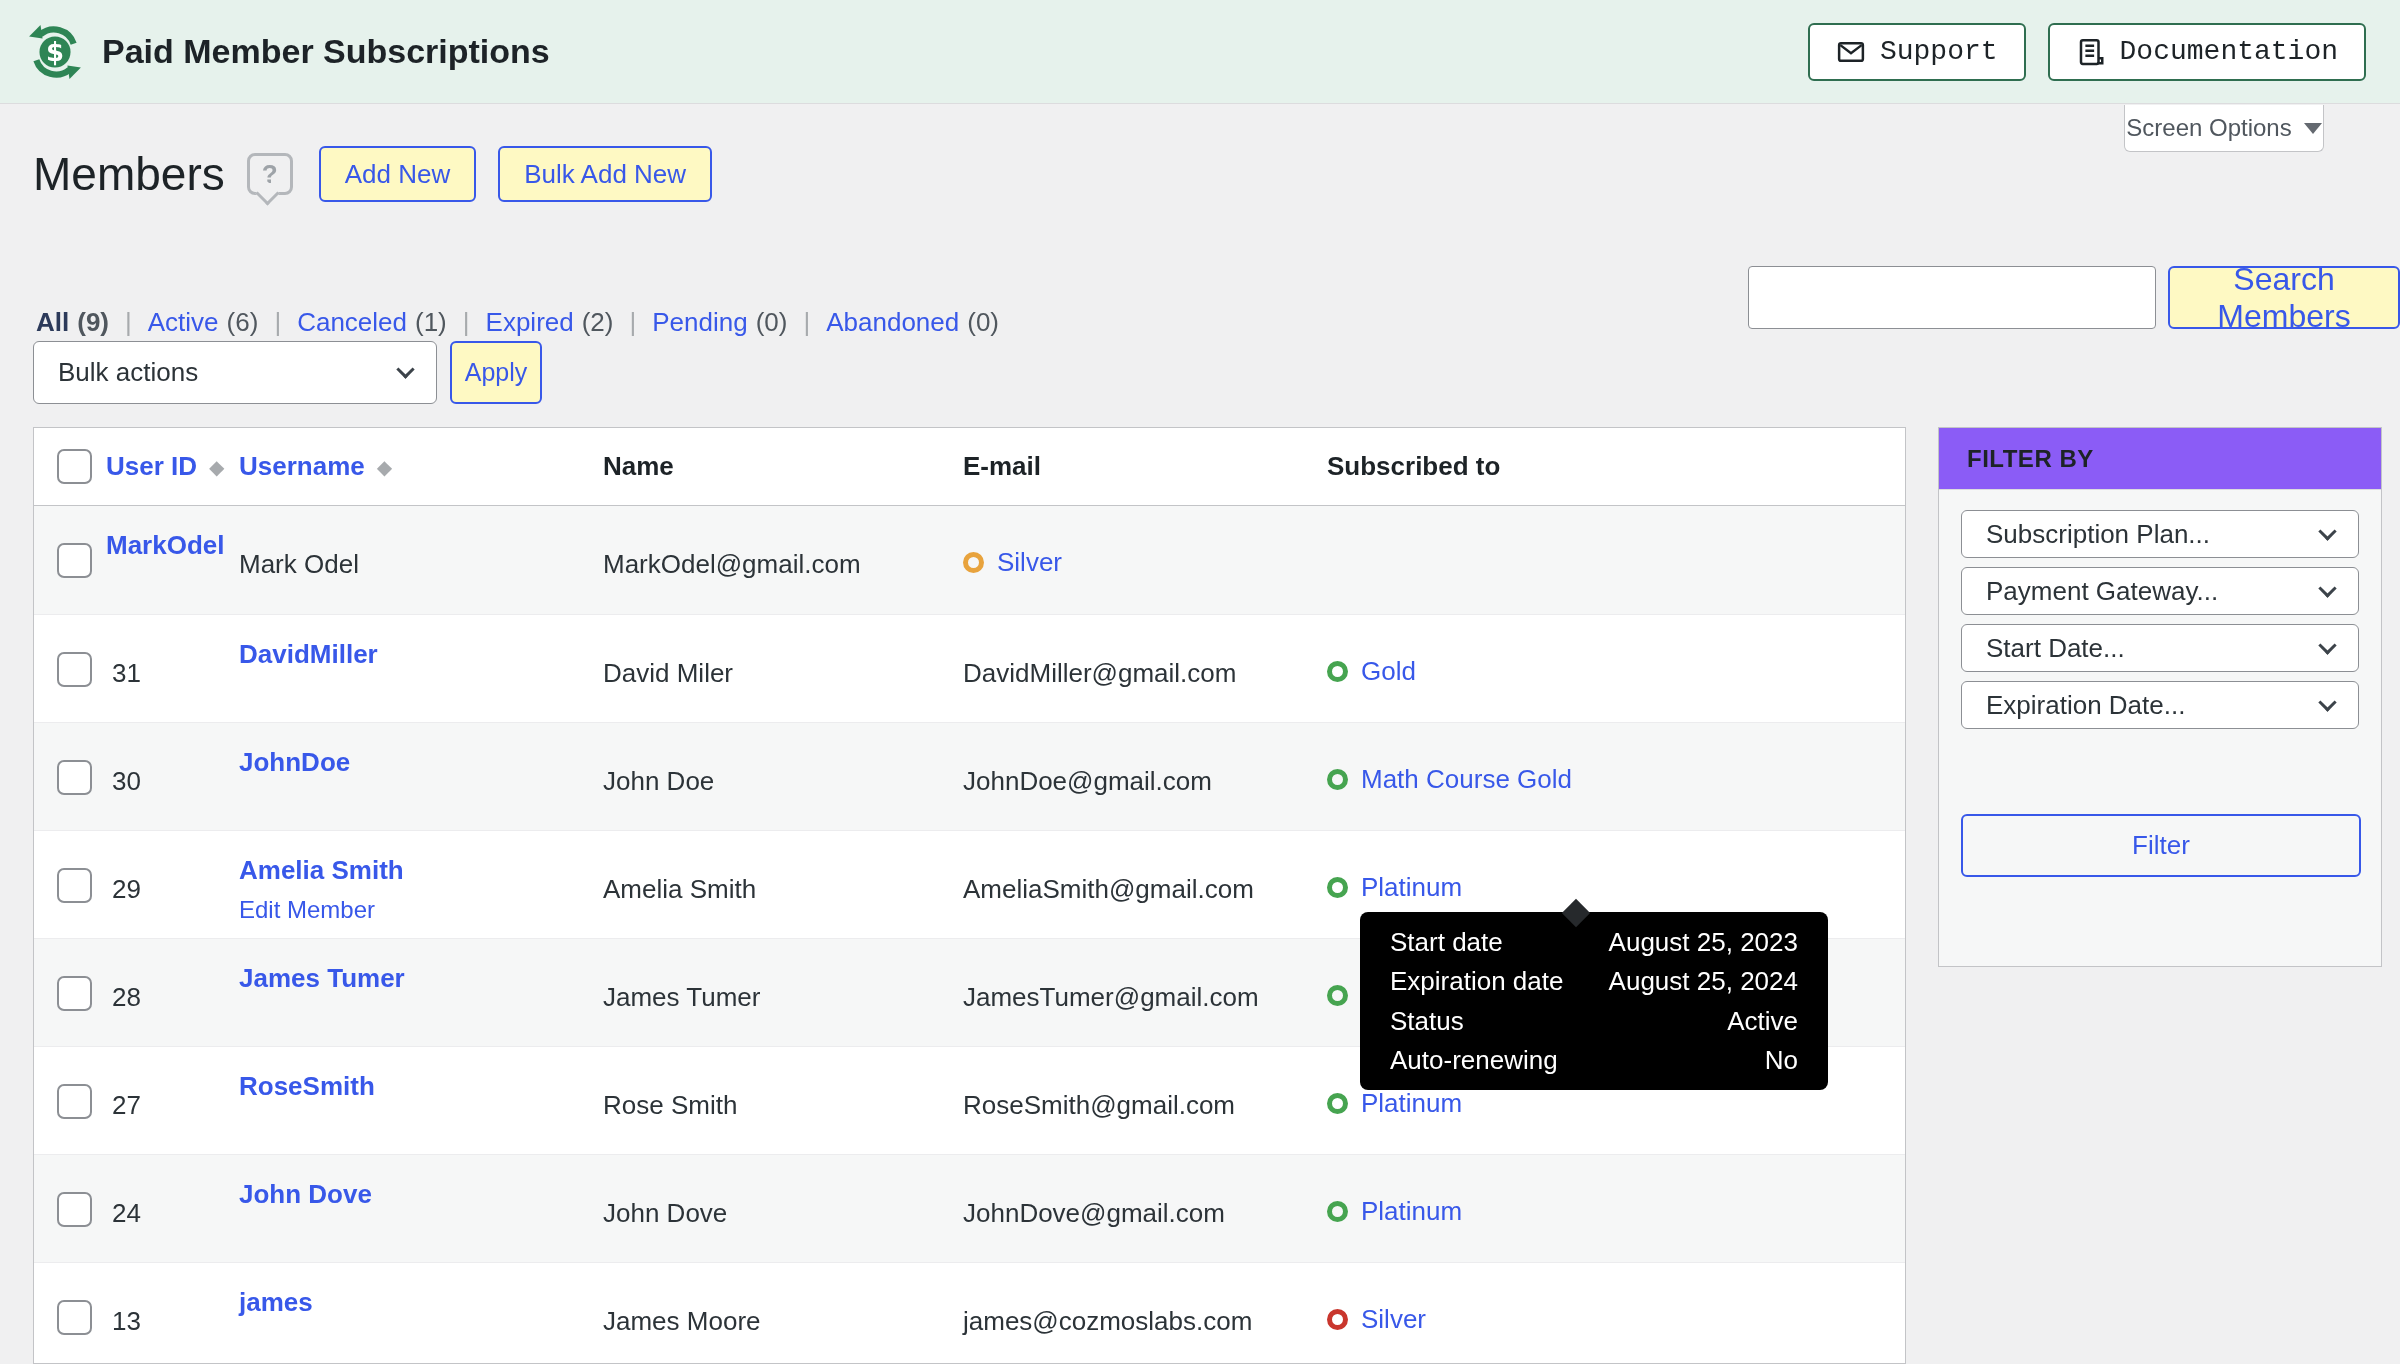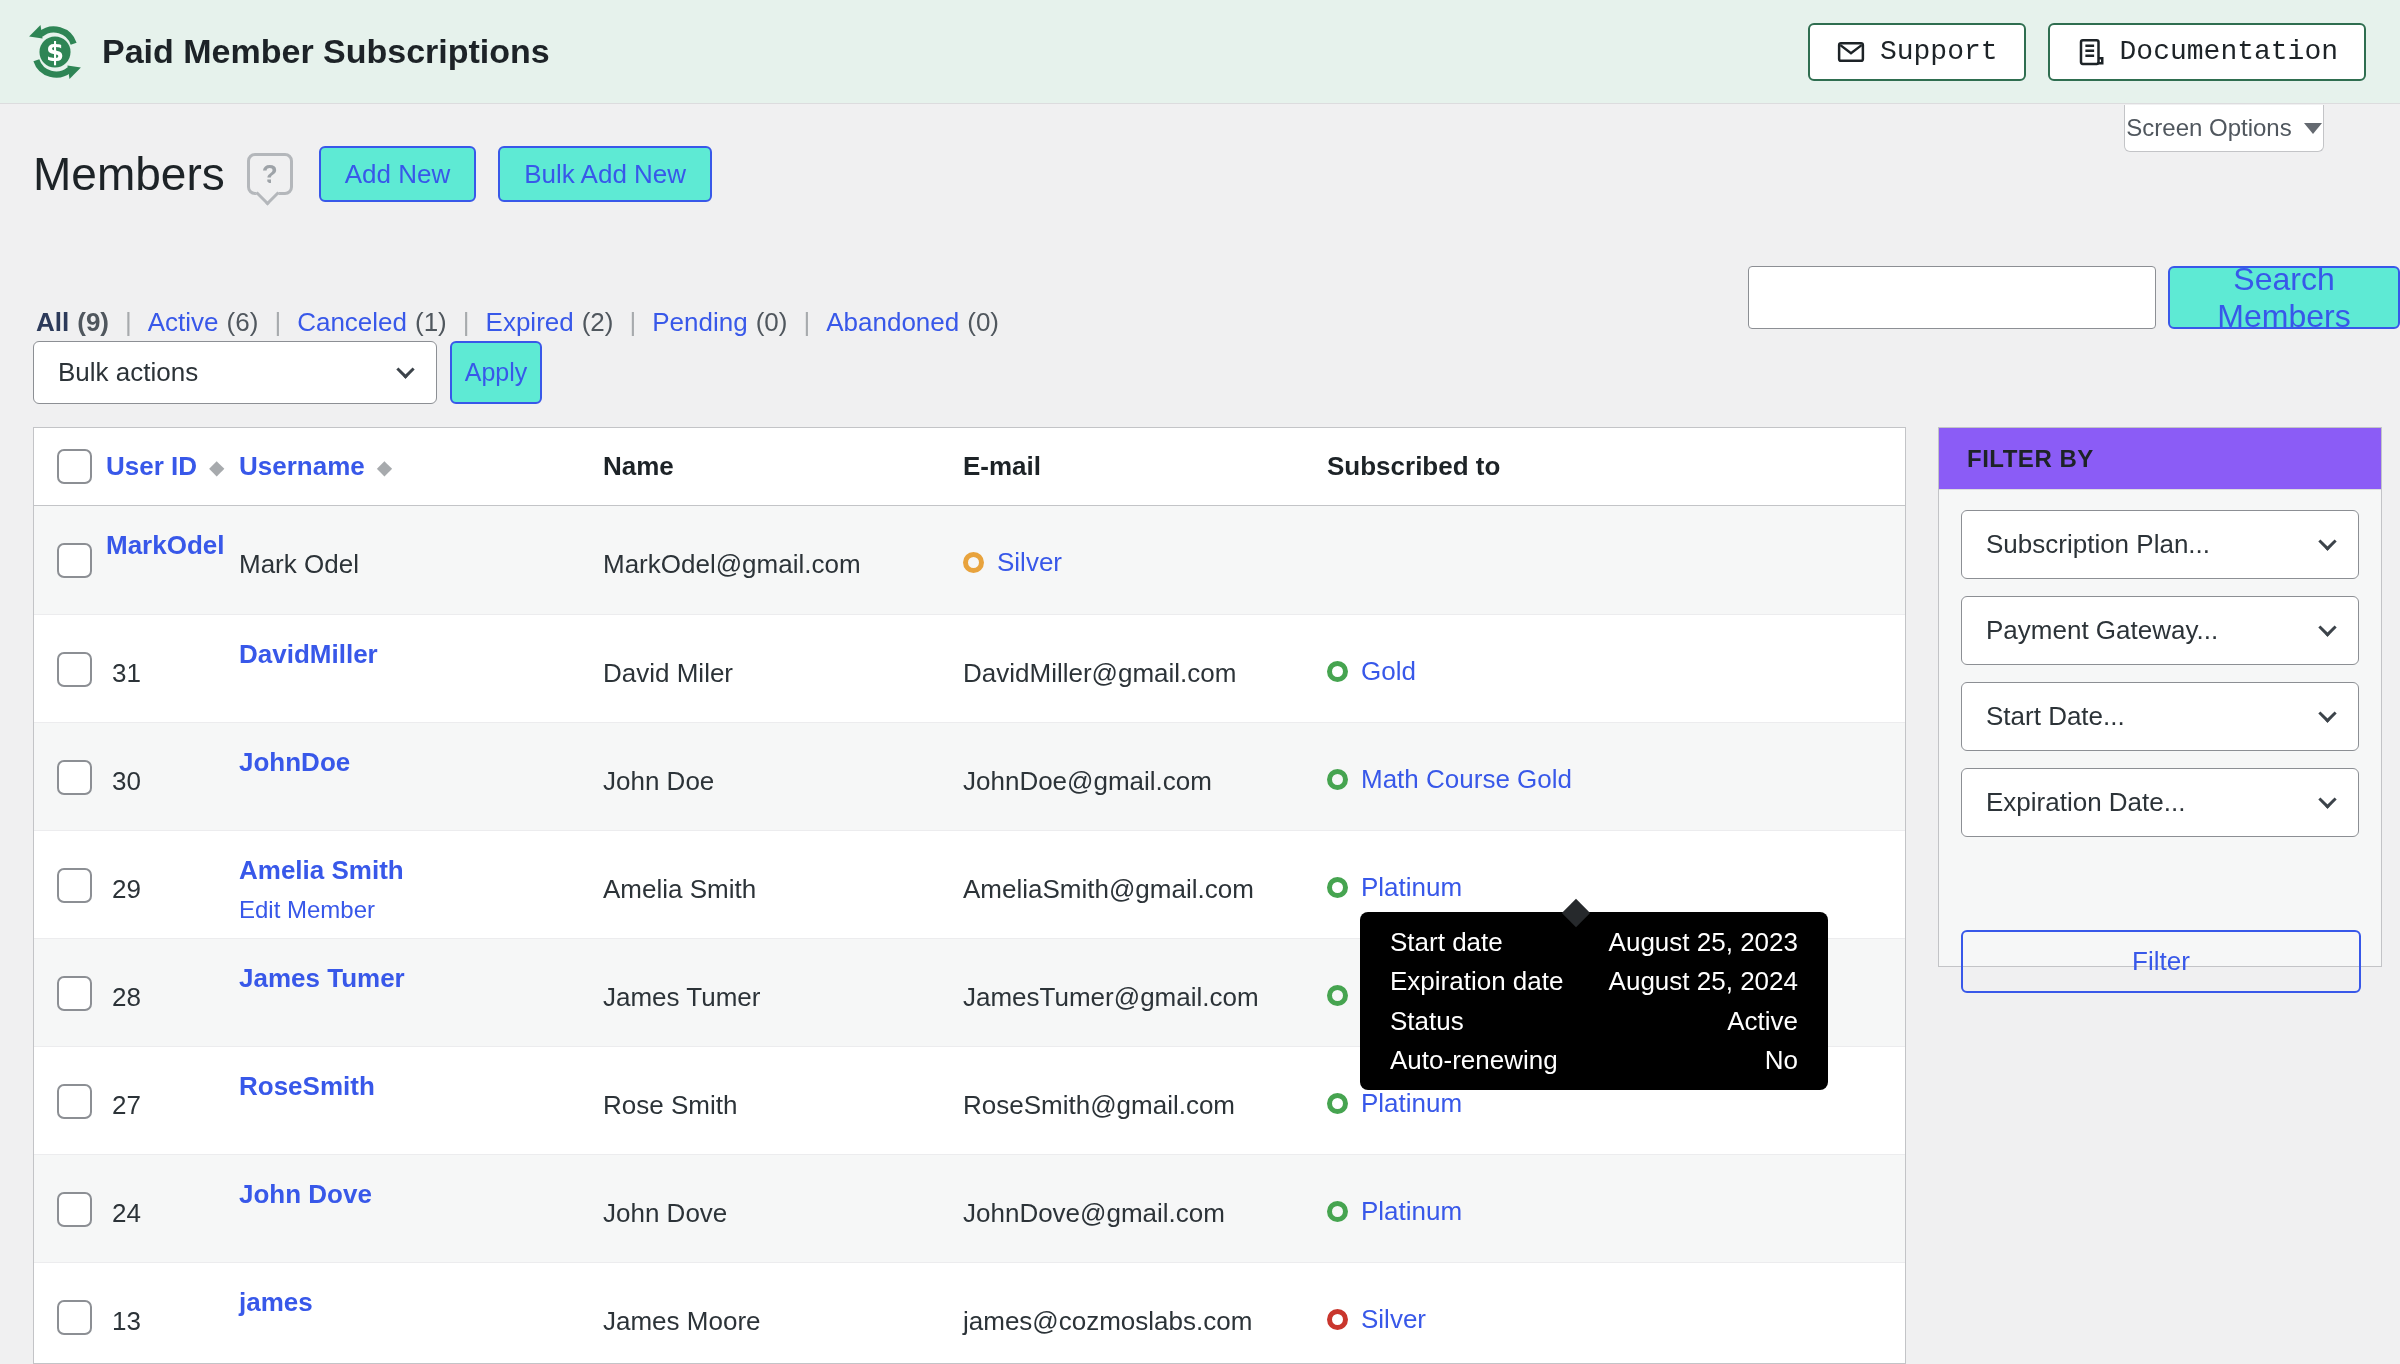--- a/index.html
+++ b/index.html
@@ -42,21 +42,21 @@
     position:relative; width:46px; height:42px; border:3px solid #b4b7bb; border-radius:8px;
     background:#f0f0f1; color:#9ea3a8; font-weight:700; font-size:26px;
     display:flex; align-items:center; justify-content:center; cursor:pointer; margin-right:4px;
   }
   .help-icon::after {
     content:""; position:absolute; left:9px; bottom:-10px; width:14px; height:14px;
     background:#f0f0f1; border-right:3px solid #b4b7bb; border-bottom:3px solid #b4b7bb;
     transform:rotate(45deg);
   }
   .btn-blue {
-    background:#5eead4; border:2px solid #3858e9; border-radius:6px; color:#3858e9;
+    background:#fef9c3; border:2px solid #3858e9; border-radius:6px; color:#3858e9;
     font-size:26px; height:56px; padding:0 24px; cursor:pointer; font-family:inherit;
     display:inline-flex; align-items:center; justify-content:center;
   }
 
   
   .status-filters { position:absolute; top:300px; left:36px; font-size:26px; line-height:44px; }
   .sf-item { white-space:nowrap; }
   .sf-link { color:#3858e9; }
   .sf-link.current { color:#2c3a5a; font-weight:700; }
   .sf-count { color:#50575e; margin-left:8px; }
@@ -124,21 +124,21 @@
   .filter-panel {
     position:absolute; top:427px; left:1938px; width:444px; height:540px;
     background:#f6f7f7; border:1px solid #c3c4c7;
   }
   .fp-head {
     height:62px; background:#8b5cf6; border-bottom:1px solid #dcdcde;
     display:flex; align-items:center; padding:0 28px; font-size:24px; font-weight:700;
     letter-spacing:0.5px; color:#1d2327;
   }
   .fp-body { padding:20px 22px; }
-  .fp-body .select-box { height:69px; margin-bottom:17px; }
+  .fp-body .select-box { height:48px; margin-bottom:9px; }
   .filter-btn { width:400px; height:63px; margin:56px 0 0 0; font-size:26px; background:transparent; }
 </style>
 </head>
 <body>
 
 <div class="topbar">
   <svg class="logo" viewBox="0 0 56 56">
     <path d="M46 20 A 20 20 0 0 0 14 11" fill="none" stroke="#2e8555" stroke-width="6"></path>
     <path d="M10 36 A 20 20 0 0 0 42 45" fill="none" stroke="#2e8555" stroke-width="6"></path>
     <path d="M14 2 L16 15 L3 13 Z" fill="#2e8555"></path>

